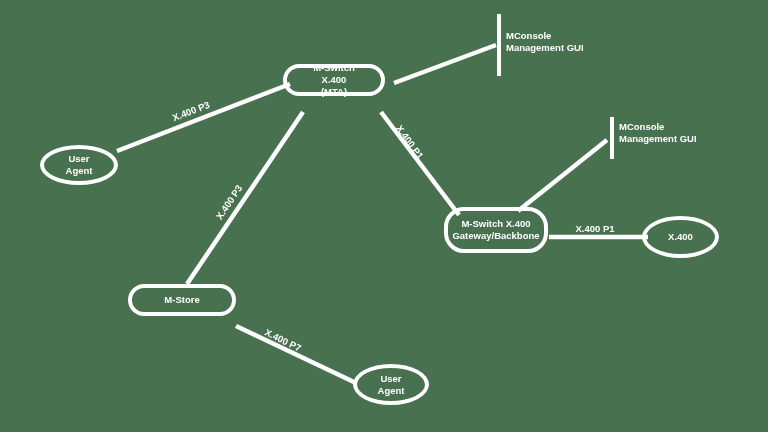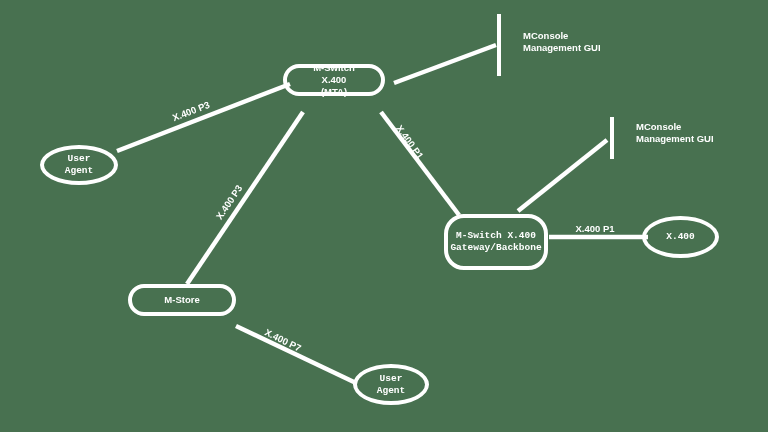--- a/index.html
+++ b/index.html
@@ -29,38 +29,36 @@
     justify-content: center;
     text-align: center;
     font-size: 9.5px;
     font-weight: bold;
     line-height: 12px;
     white-space: pre-line;
     background: transparent;
   }
   .node.ellipse {
     border-radius: 50%;
-    font-family: Liberation Mono, monospace;
   }
   .edge-label {
     position: absolute;
     color: #ffffff;
     font-size: 9.5px;
     font-weight: bold;
     white-space: nowrap;
   }
   .text-block {
     position: absolute;
     color: #ffffff;
     font-size: 9.5px;
     font-weight: bold;
     line-height: 11.5px;
     white-space: pre-line;
     text-align: left;
-    margin-left: 17px;
   }
 </style>
 </head>
 <body style="background: rgb(72, 113, 80);">
 
 <div class="canvas" style="background: rgb(72, 113, 80);">
 
   <svg class="edges-svg" width="768" height="432" viewBox="0 0 768 432">
     <line x1="117" y1="151" x2="290" y2="84" stroke="#ffffff" stroke-width="4.5"></line>
     <line x1="394" y1="83" x2="496" y2="45" stroke="#ffffff" stroke-width="4.5"></line>
@@ -72,21 +70,21 @@
     <line x1="499" y1="14" x2="499" y2="76" stroke="#ffffff" stroke-width="4"></line>
     <line x1="612" y1="117" x2="612" y2="159" stroke="#ffffff" stroke-width="4"></line>
   </svg>
 
   <div class="node" style="left:283px; top:64px; width:102px; height:32px; border-radius:22px;">
     <span>M-Switch
 X.400
 (MTA)</span>
   </div>
 
-  <div class="node" style="left:444px; top:214px; width:104px; height:56px; border-radius:20px;font-family:Liberation Mono, monospace;">
+  <div class="node" style="left:444px; top:207px; width:104px; height:46px; border-radius:20px;">
     <span>M-Switch X.400
 Gateway/Backbone</span>
   </div>
 
   <div class="node" style="left:128px; top:284px; width:108px; height:32px; border-radius:23px;">
     <span>M-Store</span>
   </div>
 
   <div class="node ellipse" style="left:40px; top:145px; width:78px; height:40px;">
     <span>User

